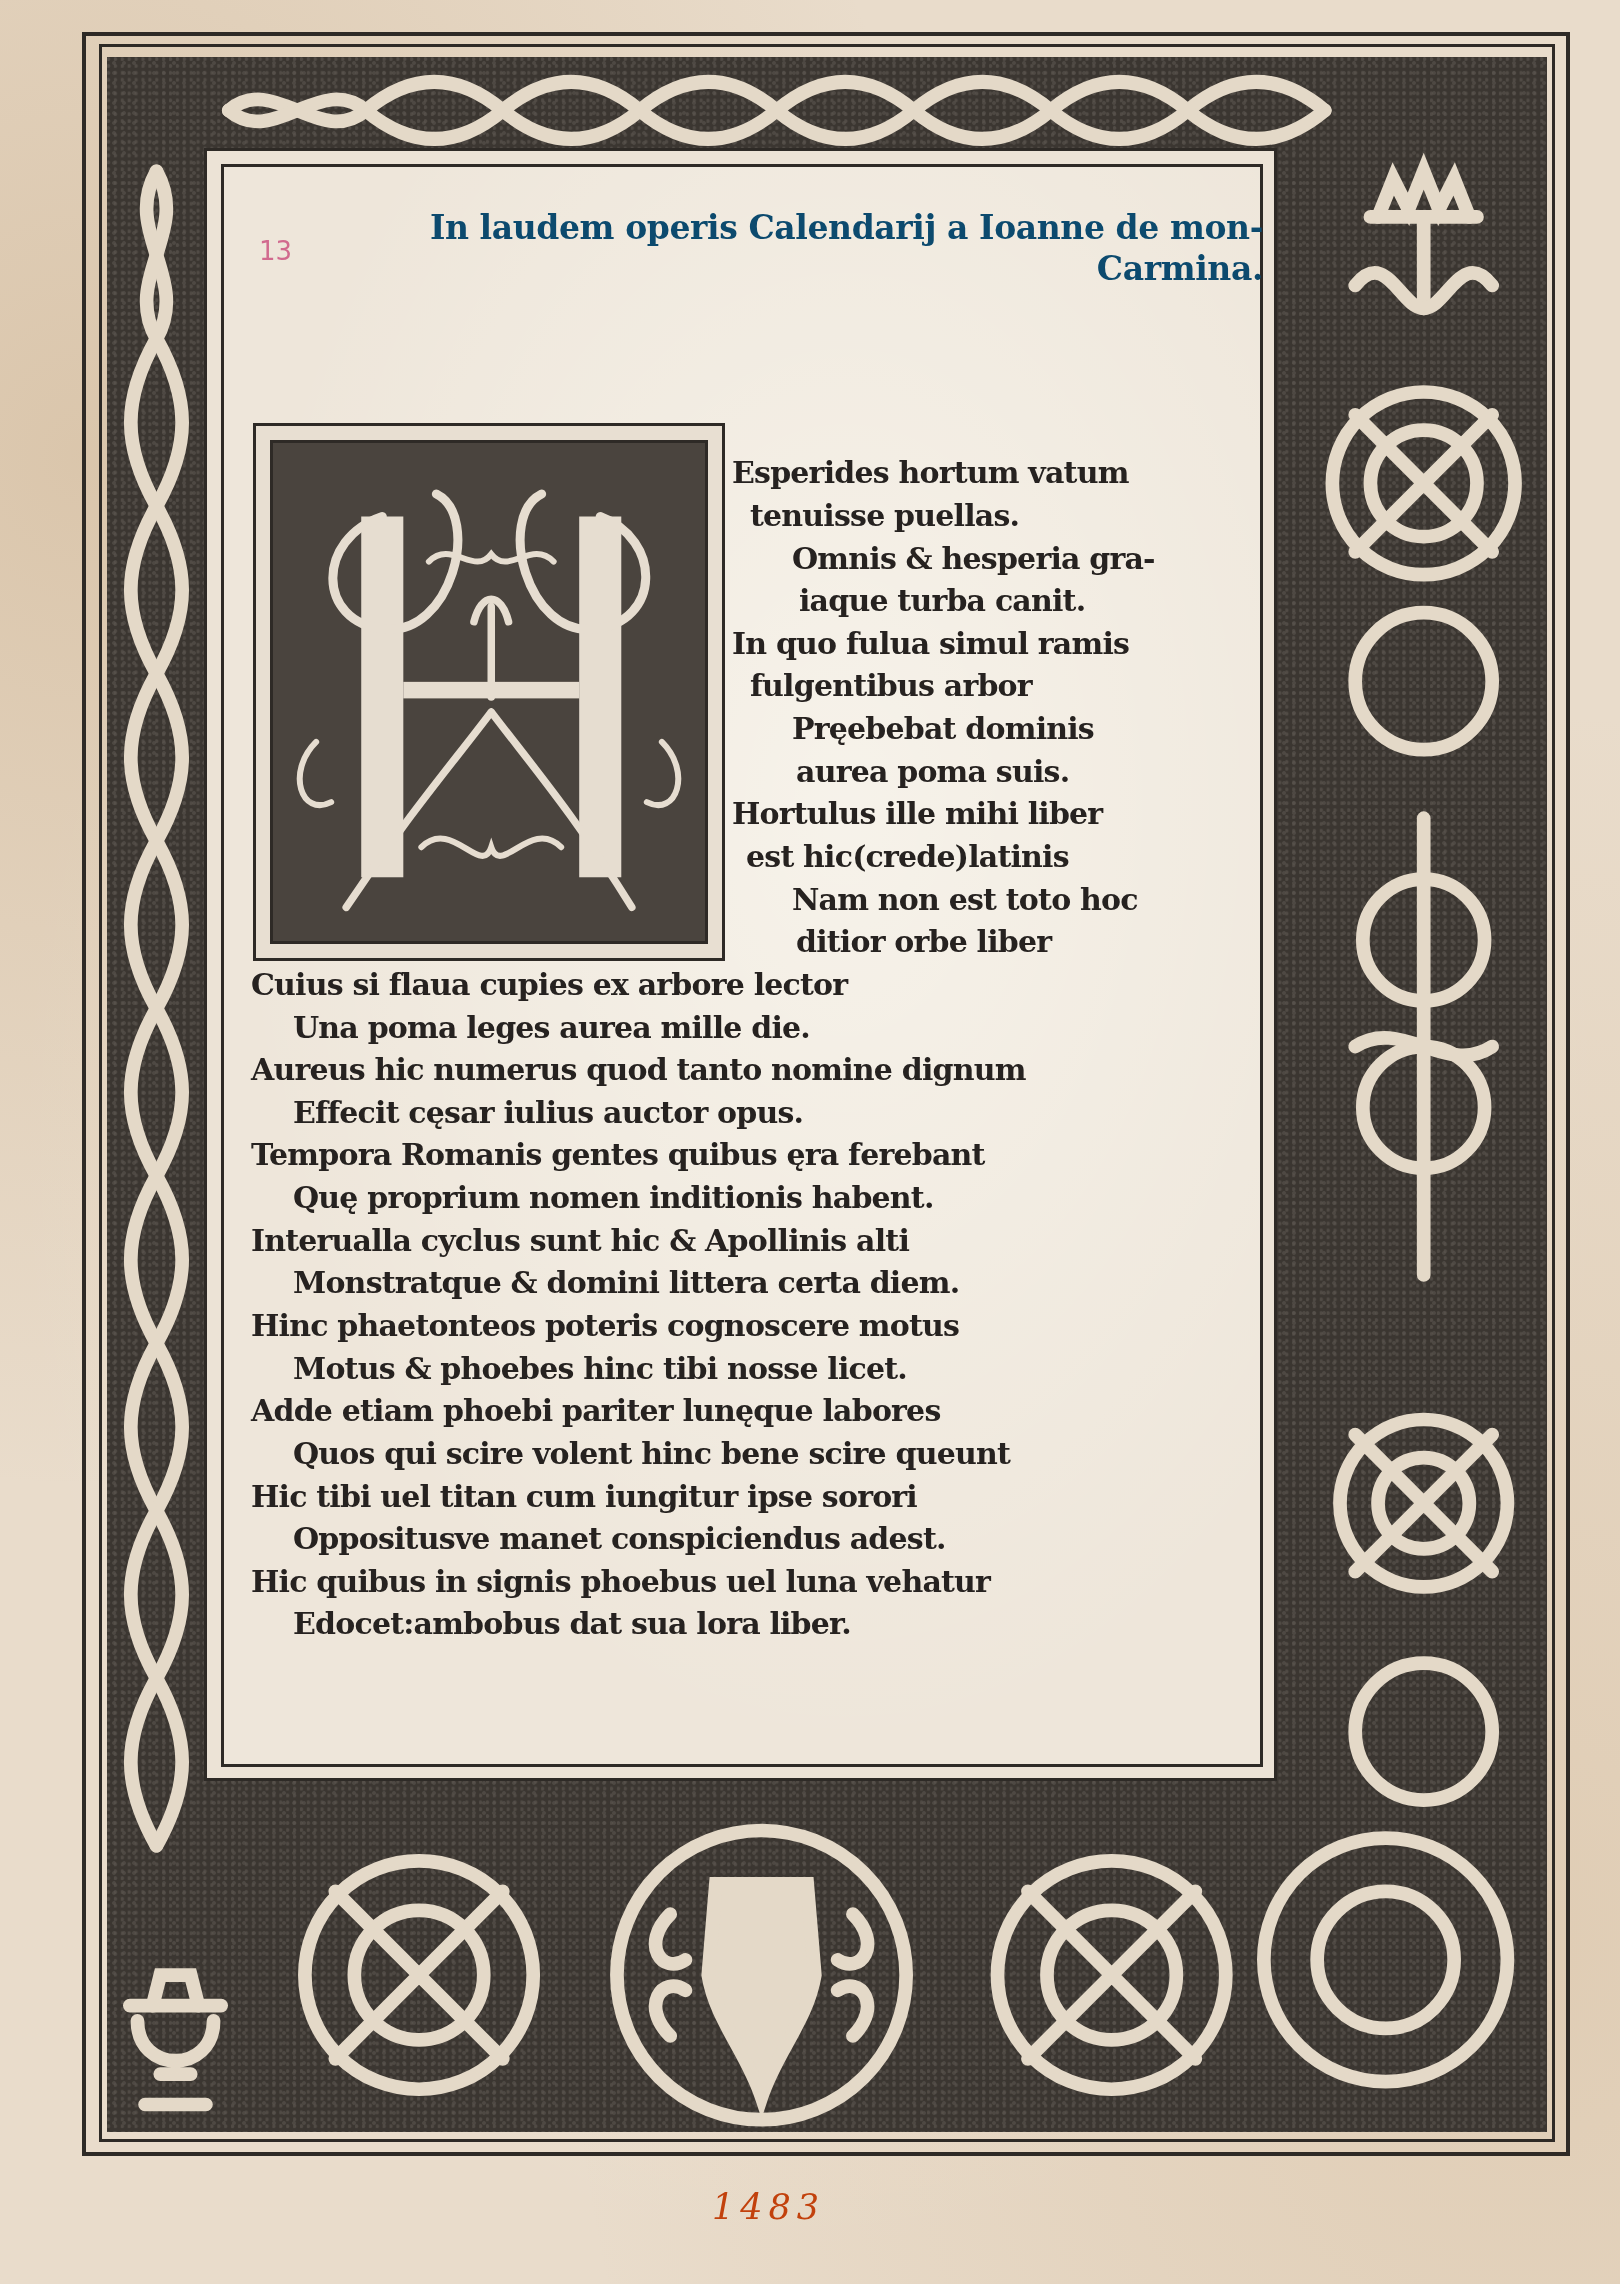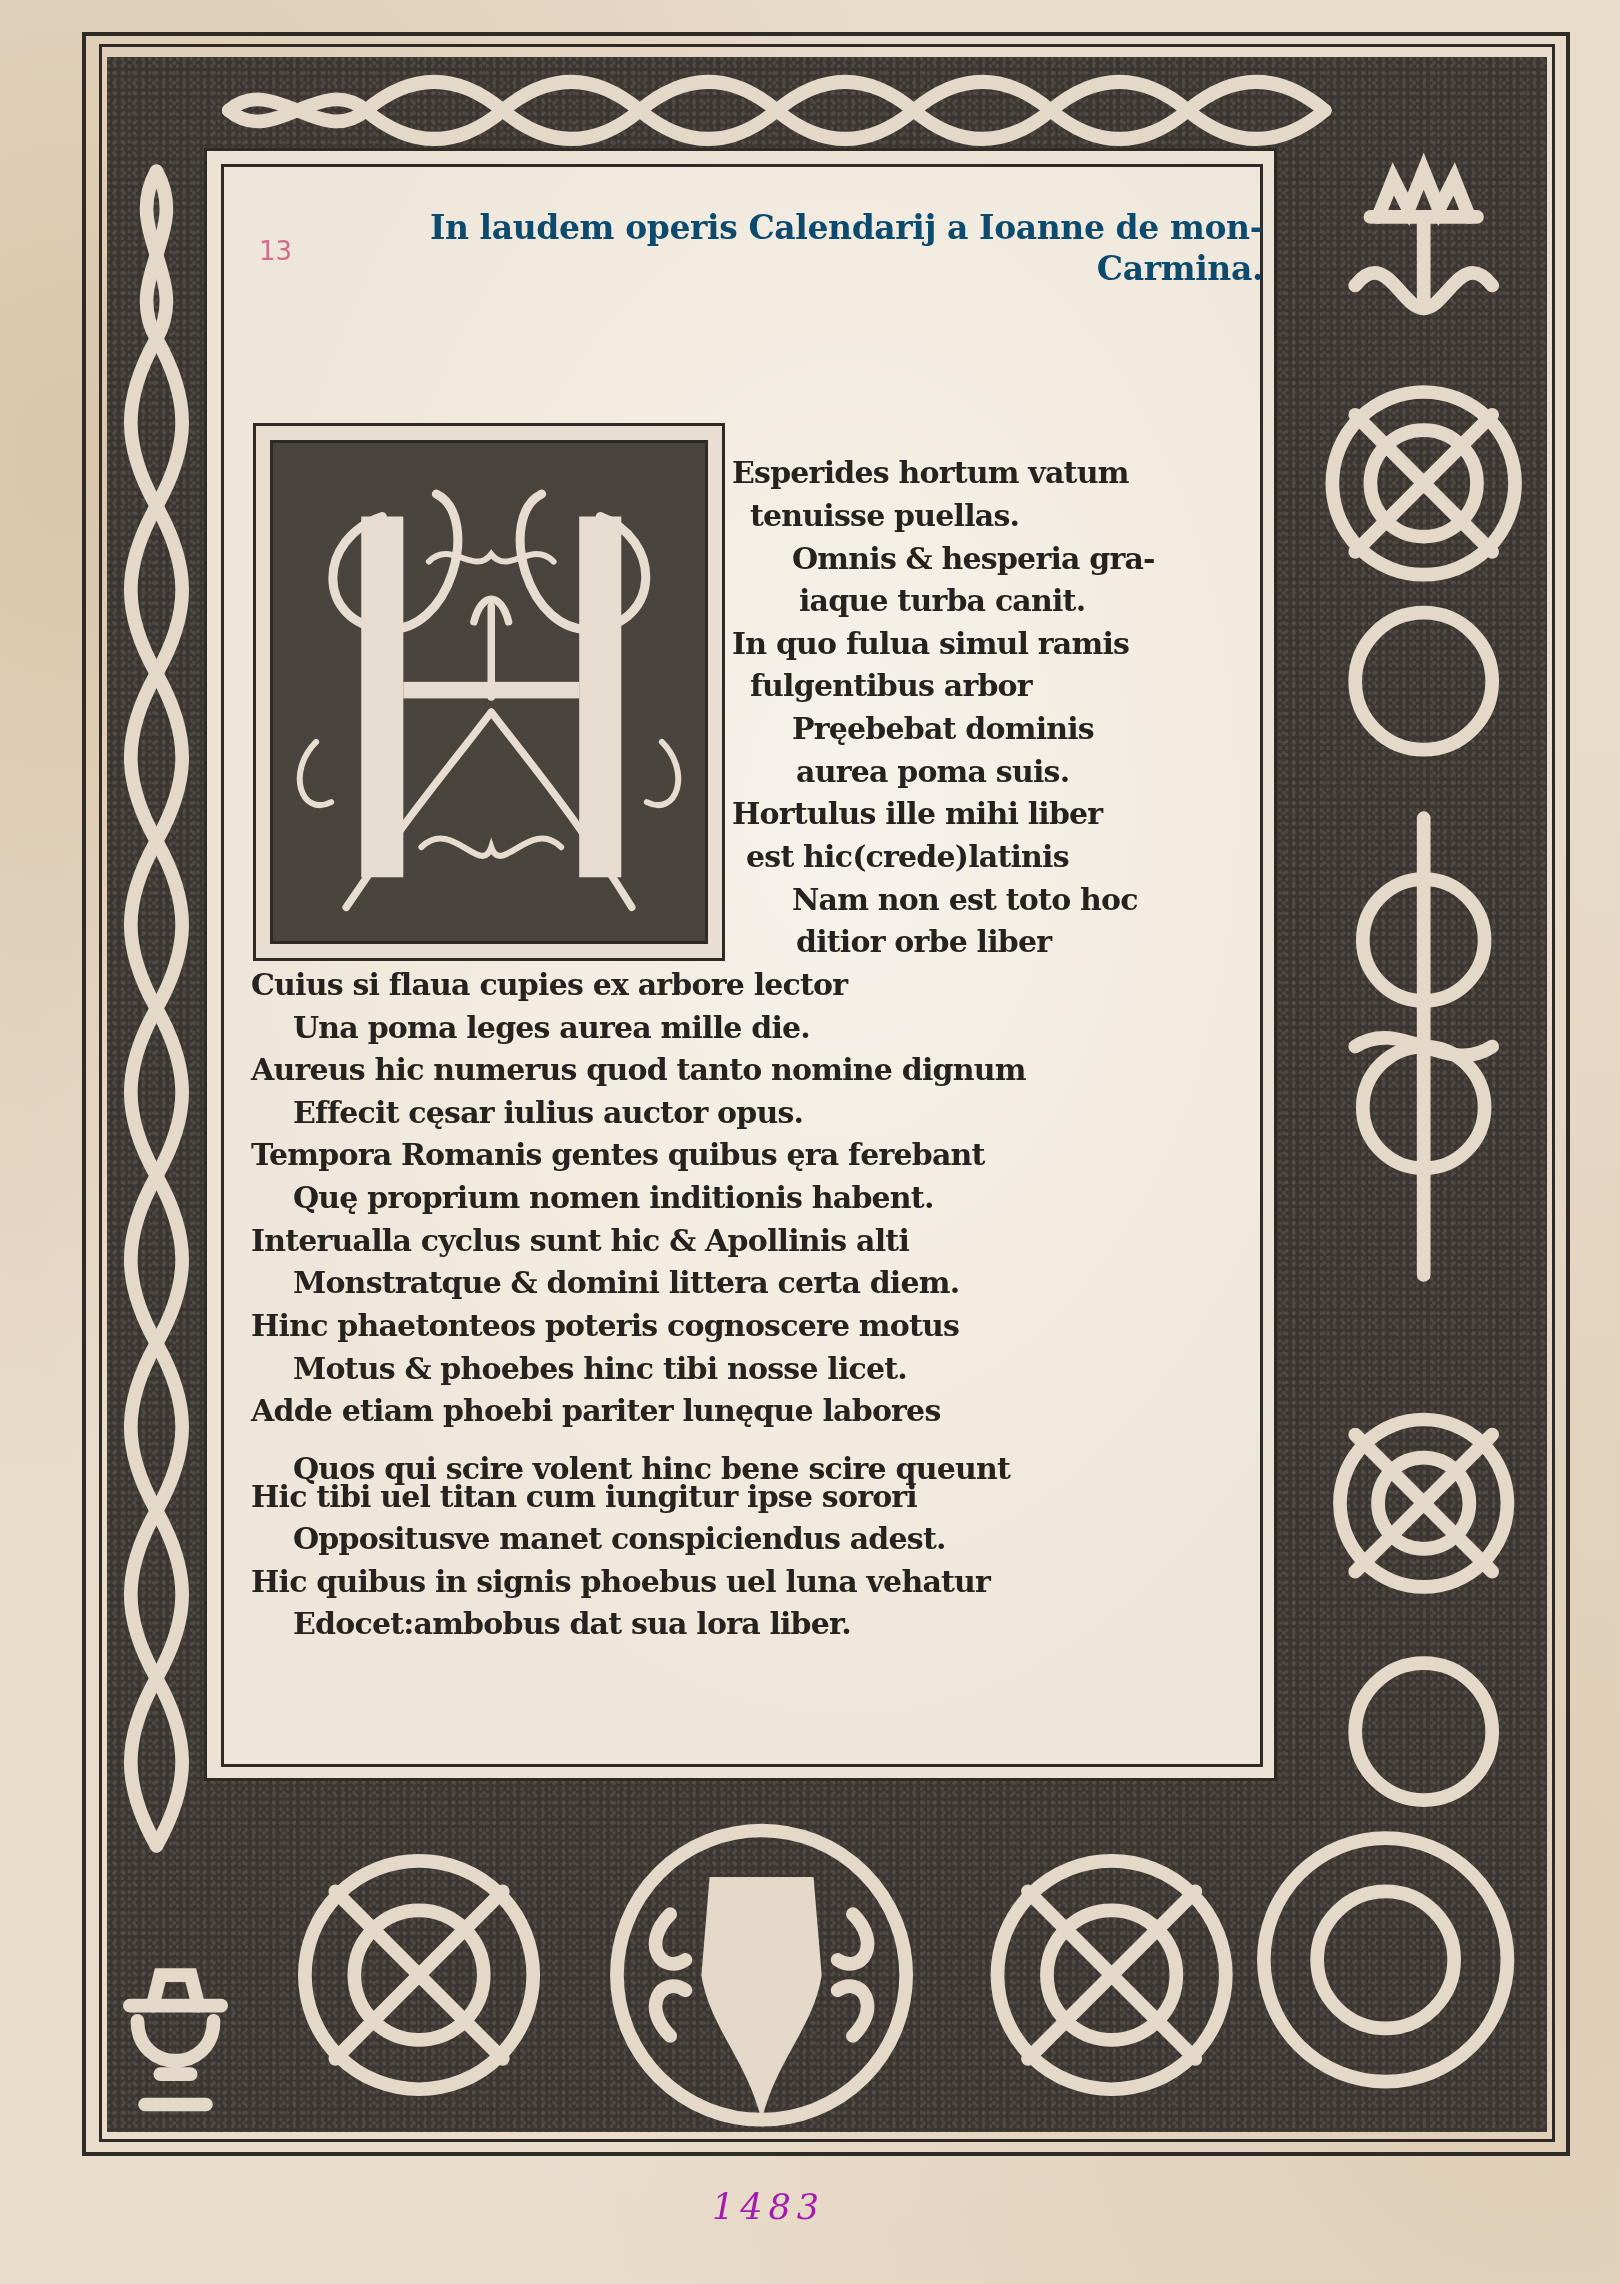--- a/index.html
+++ b/index.html
@@ -54,21 +54,21 @@
     border: 3px solid #2e2a26; background: #4a443e; }
   .initial svg { position: absolute; inset: 0; width: 100%; height: 100%; }
 
   
   .verse { position: absolute; color: #262220; font-family: "DejaVu Serif", serif;
     font-weight: bold; font-size: 30px; white-space: nowrap; letter-spacing: -0.8px; }
   .line { position: absolute; white-space: nowrap; }
 
   .margin-note { position: absolute; left: 259px; top: 236px; color: #be185d;
     font-family: "DejaVu Sans", sans-serif; font-size: 26px; opacity: 0.6; }
-  .footer-date { position: absolute; left: 712px; top: 2187px; color: #a21caf;
+  .footer-date { position: absolute; left: 712px; top: 2187px; color: #c2410c;
     font-family: "DejaVu Serif", serif; font-style: italic; font-size: 35px; letter-spacing: 6px; }
 </style>
 </head>
 <body>
 
 <div class="page">
 
   <div class="rule-outer"></div>
   <div class="rule-outer2"></div>
 
@@ -179,21 +179,21 @@
     <div class="line" style="left:293px; top:1010px;">Una poma leges aurea mille die.</div>
     <div class="line" style="left:251px; top:1052px;">Aureus hic numerus quod tanto nomine dignum</div>
     <div class="line" style="left:293px; top:1095px;">Effecit cęsar iulius auctor opus.</div>
     <div class="line" style="left:251px; top:1137px;">Tempora Romanis gentes quibus ęra ferebant</div>
     <div class="line" style="left:293px; top:1180px;">Quę proprium nomen inditionis habent.</div>
     <div class="line" style="left:251px; top:1223px;">Interualla cyclus sunt hic &amp; Apollinis alti</div>
     <div class="line" style="left:293px; top:1265px;text-align:right;">Monstratque &amp; domini littera certa diem.</div>
     <div class="line" style="left:251px; top:1308px;">Hinc phaetonteos poteris cognoscere motus</div>
     <div class="line" style="left:293px; top:1351px;">Motus &amp; phoebes hinc tibi nosse licet.</div>
     <div class="line" style="left:251px; top:1393px;">Adde etiam phoebi pariter lunęque labores</div>
-    <div class="line" style="left:293px; top:1436px;margin-top:15px;">Quos qui scire volent hinc bene scire queunt</div>
+    <div class="line" style="left:293px; top:1436px;">Quos qui scire volent hinc bene scire queunt</div>
     <div class="line" style="left:251px; top:1479px;">Hic tibi uel titan cum iungitur ipse sorori</div>
     <div class="line" style="left:293px; top:1521px;">Oppositusve manet conspiciendus adest.</div>
     <div class="line" style="left:251px; top:1564px;">Hic quibus in signis phoebus uel luna vehatur</div>
     <div class="line" style="left:293px; top:1606px;">Edocet:ambobus dat sua lora liber.</div>
   </div>
 
   <div class="footer-date">1483</div>
 
 </div>
 

